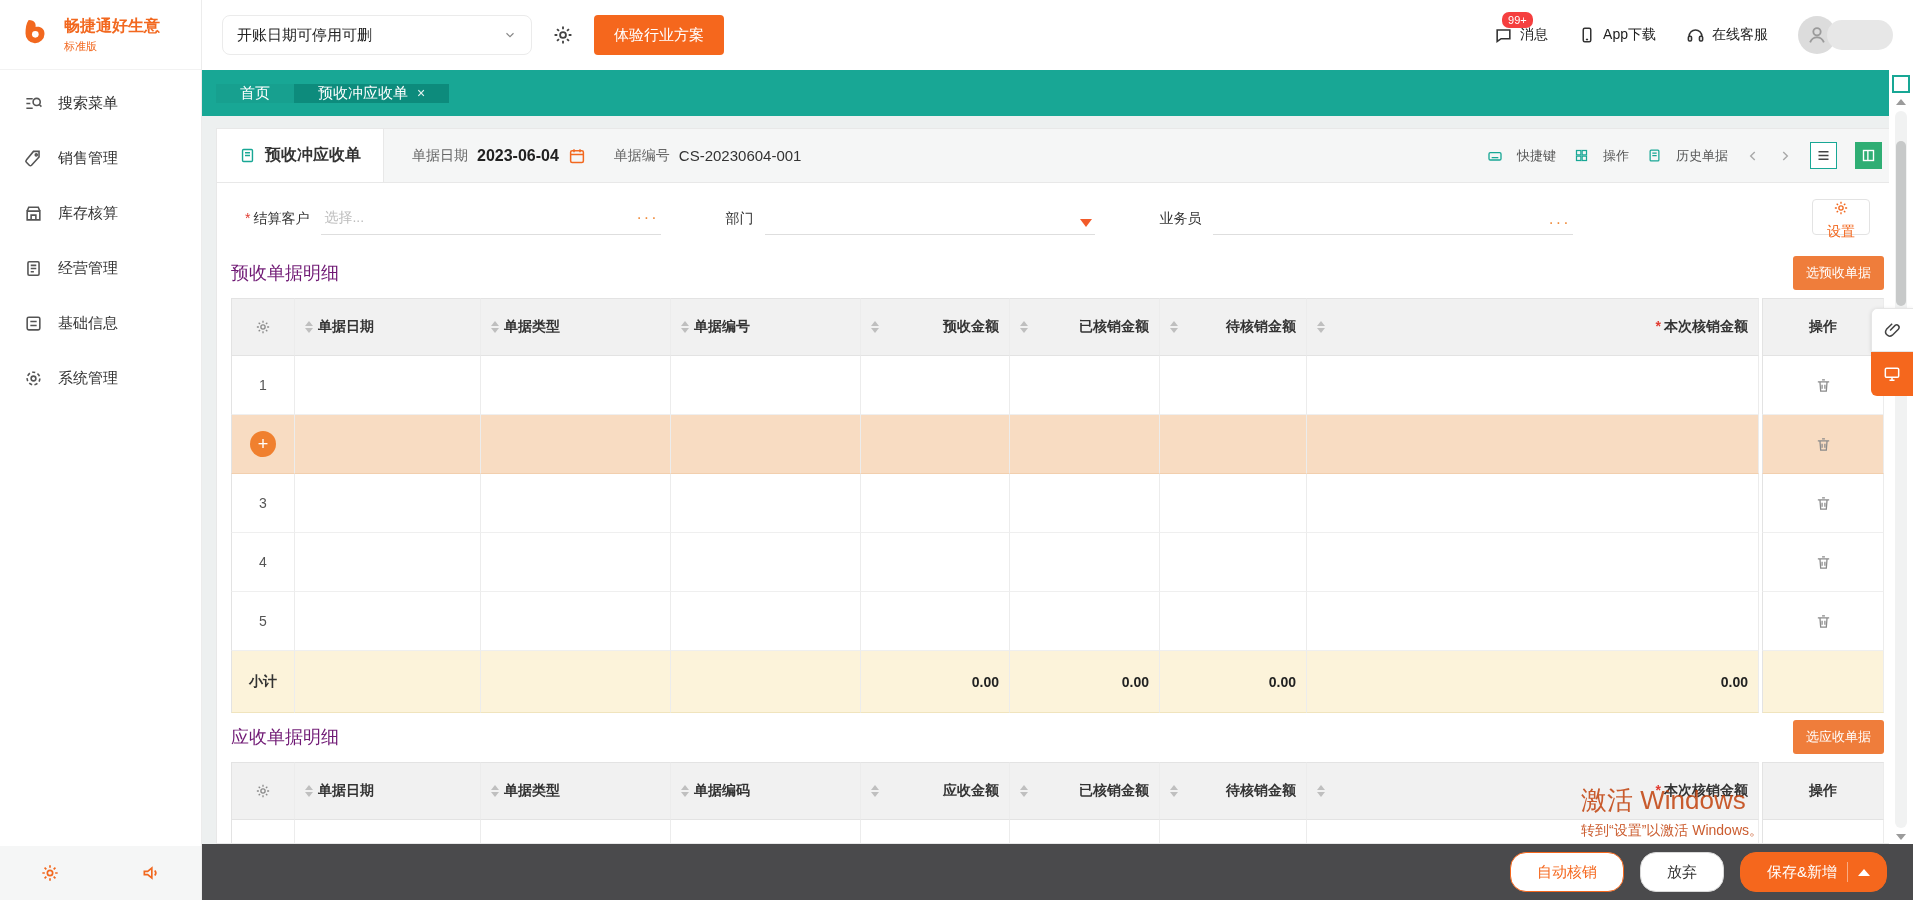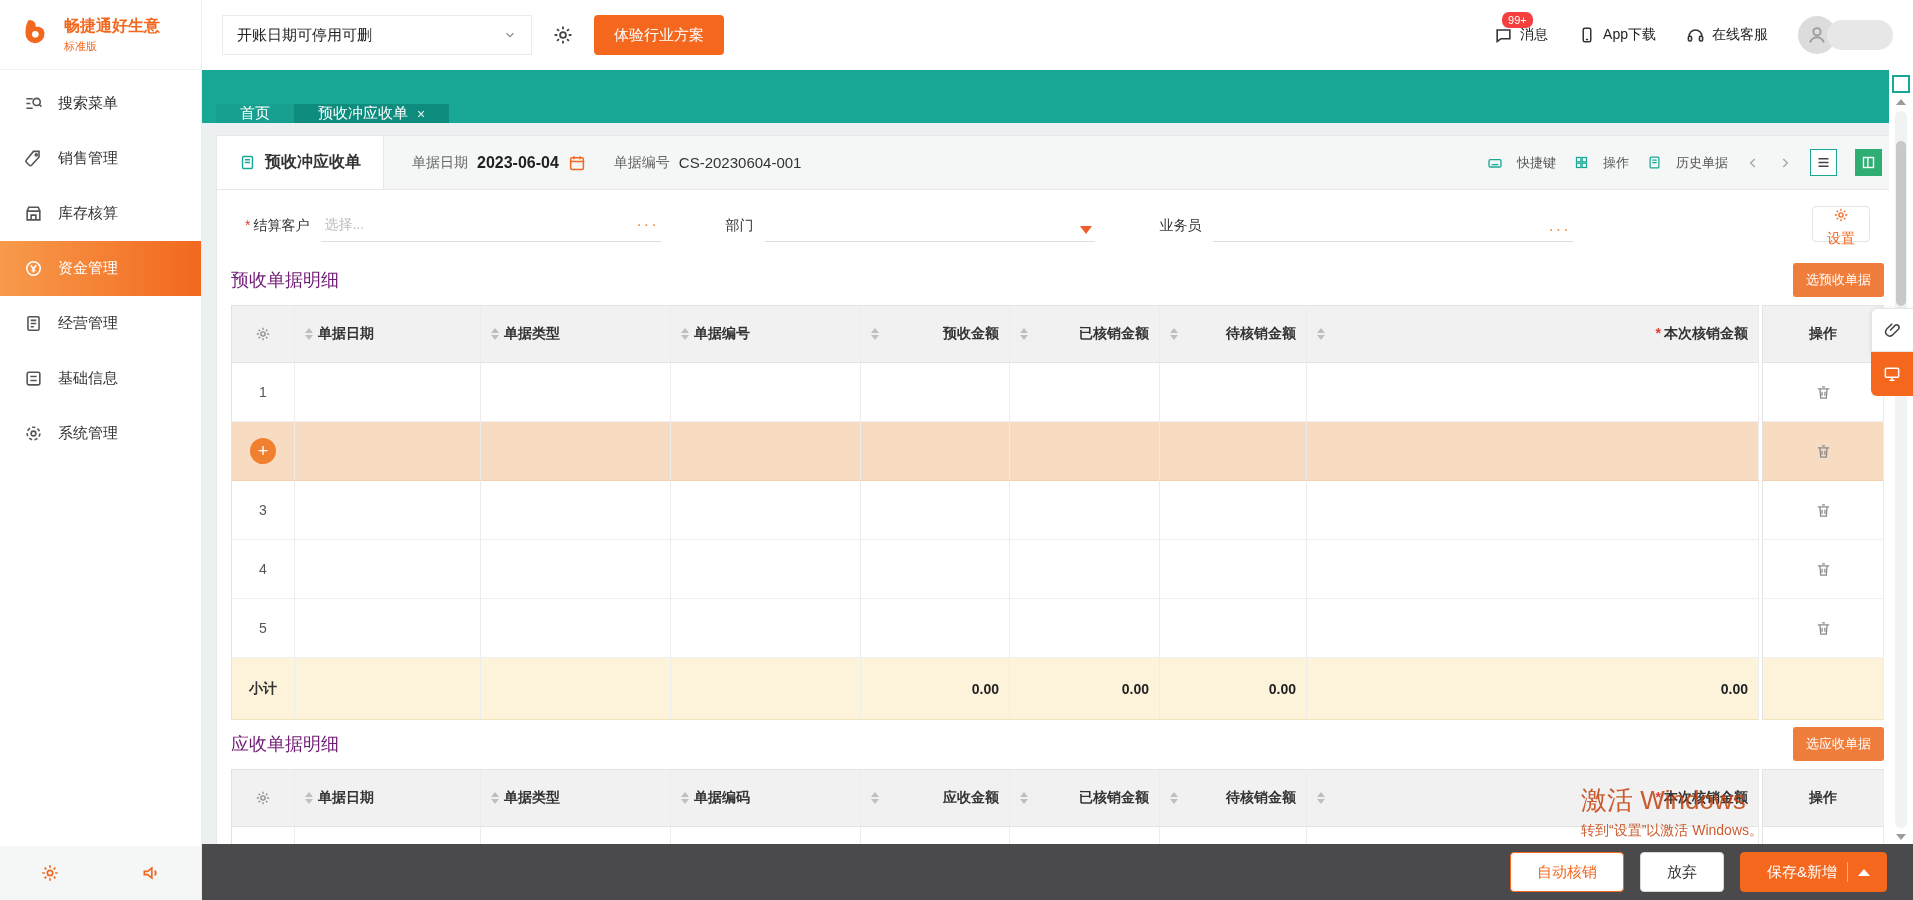--- a/index.html
+++ b/index.html
@@ -17,30 +17,30 @@
   .menu-item { height:55px; display:flex; align-items:center; gap:15px; padding:0 24px; font-size:15px; color:#333; cursor:pointer; }
   .menu-item .mi-icon { color:#555; }
   .menu-item.active { background:linear-gradient(90deg,#f79a4b,#f2681f); color:#fff; }
   .menu-item.active .mi-icon { color:#fff; }
   .sidebar-footer { margin-top:auto; height:54px; background:#f5f6f6; display:flex; align-items:center; justify-content:space-around; color:#f2681f; }
 
   
   .main { flex:1; display:flex; flex-direction:column; min-width:0; position:relative; }
 
   .topbar { height:70px; background:#fff; display:flex; align-items:center; padding:0 20px; gap:20px; }
-  .period-select { width:310px; height:40px; border:1px solid #ebebeb; border-radius:0; display:flex; align-items:center; justify-content:space-between; padding:0 14px; font-size:15px; color:#222; cursor:pointer; }
+  .period-select { width:310px; height:40px; border:1px solid #ebebeb; border-radius:8px; display:flex; align-items:center; justify-content:space-between; padding:0 14px; font-size:15px; color:#222; cursor:pointer; }
   .topbar-gear { color:#444; cursor:pointer; }
   .trial-btn { background:#f5671d; color:#fff; border:none; height:40px; padding:0 20px; border-radius:4px; font-size:15px; cursor:pointer; }
   .topbar-right { margin-left:auto; display:flex; align-items:center; gap:30px; }
   .top-item { display:flex; align-items:center; gap:7px; font-size:14px; color:#222; position:relative; cursor:pointer; }
   .msg-badge { position:absolute; top:-14px; left:8px; background:#f53f3f; color:#fff; border-radius:7px; font-size:11px; padding:1px 6px; line-height:14px; }
   .avatar { width:38px; height:38px; border-radius:50%; background:#dcdcdc; display:flex; align-items:center; justify-content:center; color:#9a9a9a; }
   .user-blur { width:66px; height:30px; border-radius:15px; background:#e7e7e7; margin-left:-16px; }
 
-  .tabbar { height:53px; background:#18a795; display:flex; align-items:flex-end; padding-left:14px; position:relative; }
+  .tabbar { height:46px; background:#18a795; display:flex; align-items:center; padding-left:14px; position:relative; }
   .tab { display:flex; align-items:center; gap:9px; padding:0 24px; color:#fff; font-size:15px; cursor:pointer; }
   .tab.home { background:rgba(0,0,0,0.04); }
   .tab.active { background:#0d8b7c; }
   .tab-close { font-size:14px; opacity:.9; }
   .tabbar-right { margin-left:auto; display:flex; align-items:center; gap:16px; color:#fff; }
 
   
   .content { flex:1; background:#edf0f0; padding:12px 14px 0; overflow:hidden; position:relative; }
   .card { background:#fff; height:716px; overflow:hidden; border:1px solid #e8e8e8; display:flex; flex-direction:column; }
 
@@ -96,21 +96,21 @@
   .sort i.dn { border-top:5px solid #bfbfbf; }
   .hdr-gear { color:#8b8b8b; }
   .trash { color:#8a8a8a; cursor:pointer; }
   .tr.hl .td { background:#f8dcc2; border-bottom-color:#f2cfae; }
   .plus-btn { width:26px; height:26px; border-radius:50%; background:#f0802f; color:#fff; border:none; font-size:18px; line-height:1; display:flex; align-items:center; justify-content:center; cursor:pointer; }
   .tr.subtotal .td { background:#fcf3da; height:62px; font-weight:bold; color:#222; border-bottom:1px solid #f0e4bd; }
   .subtotal-label { font-weight:bold; color:#333; }
 
   
   .bottombar { height:56px; min-height:56px; background:#4a4a4c; display:flex; align-items:center; justify-content:flex-end; gap:16px; padding:0 26px; }
-  .bb-btn { height:40px; border-radius:4px; font-size:15px; padding:0 26px; cursor:pointer; display:flex; align-items:center; gap:10px; }
+  .bb-btn { height:40px; border-radius:16px; font-size:15px; padding:0 26px; cursor:pointer; display:flex; align-items:center; gap:10px; }
   .bb-auto { background:#fff; border:1px solid #f5671d; color:#f5671d; }
   .bb-discard { background:#fff; border:1px solid #d9d9d9; color:#333; }
   .bb-save { background:#f5671d; border:1px solid #f5671d; color:#fff; padding-right:16px; }
   .bb-save .sep { width:1px; height:20px; background:rgba(255,255,255,.45); }
   .caret-up { width:0; height:0; border-left:6px solid transparent; border-right:6px solid transparent; border-bottom:7px solid #fff; }
 
   
   .right-rail { position:absolute; right:0; top:70px; bottom:56px; width:24px; background:#fff; z-index:6; display:flex; flex-direction:column; align-items:center; padding:5px 0 4px; gap:6px; }
   .rail-restore { width:18px; height:18px; border:2px solid #18a795; background:#fff; cursor:pointer; }
   .rail-track { flex:1; width:12px; background:#f1f2f2; border-radius:6px; position:relative; }
@@ -164,29 +164,20 @@
     </div>
     <div class="menu-item">
       <span class="mi-icon">
           <svg class="ic" width="19" height="19" viewBox="0 0 24 24" fill="none" stroke="currentColor" stroke-width="2">
             <path d="M4 9h16v11H4z"></path>
             <path d="M4 9 6 4h12l2 5"></path>
             <path d="M9 20v-6h6v6"></path>
           </svg>
         </span>
       <span>库存核算</span>
-    </div>
-    <div class="menu-item active">
-      <span class="mi-icon">
-          <svg class="ic" width="19" height="19" viewBox="0 0 24 24" fill="none" stroke="currentColor" stroke-width="2">
-            <circle cx="12" cy="12" r="8.5"></circle>
-            <path d="M8.5 8l3.5 4.5L15.5 8M12 12.5V17M9.5 14.5h5"></path>
-          </svg>
-        </span>
-      <span>资金管理</span>
     </div>
     <div class="menu-item">
       <span class="mi-icon">
           <svg class="ic" width="19" height="19" viewBox="0 0 24 24" fill="none" stroke="currentColor" stroke-width="2">
             <rect x="5" y="3.5" width="14" height="17" rx="1.5"></rect>
             <path d="M8.5 8h7M8.5 12h7M8.5 16h4"></path>
           </svg>
         </span>
       <span>经营管理</span>
     </div>

